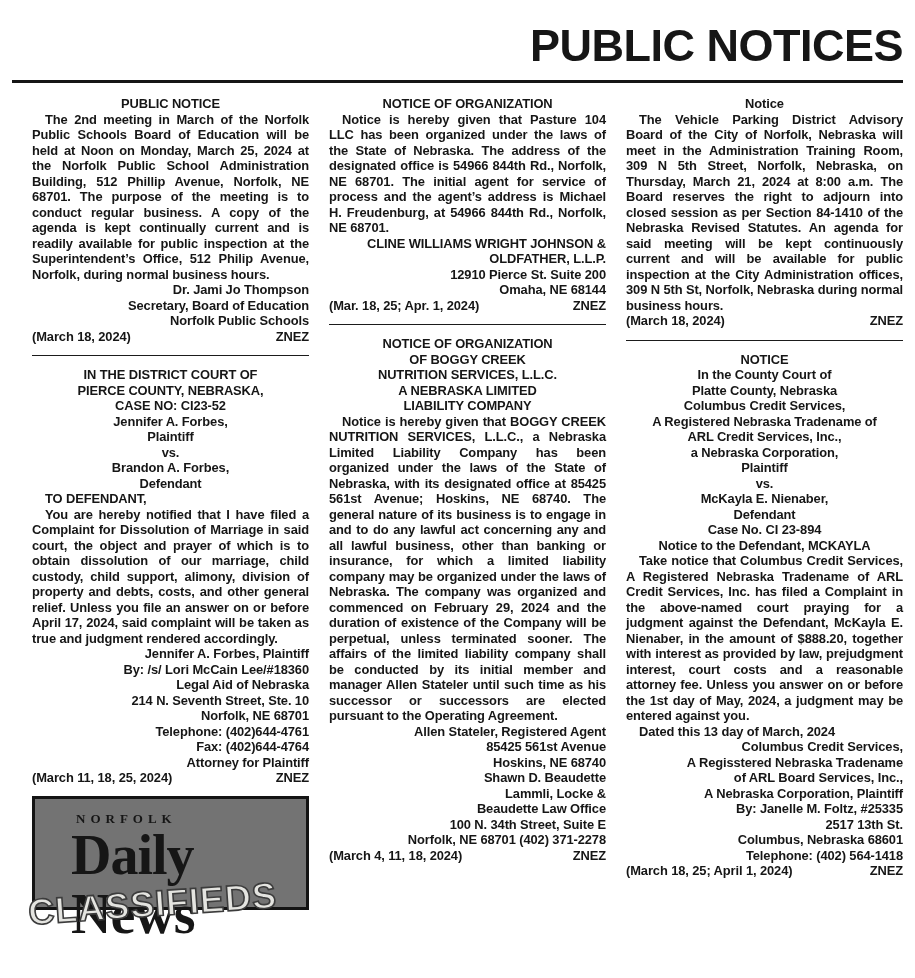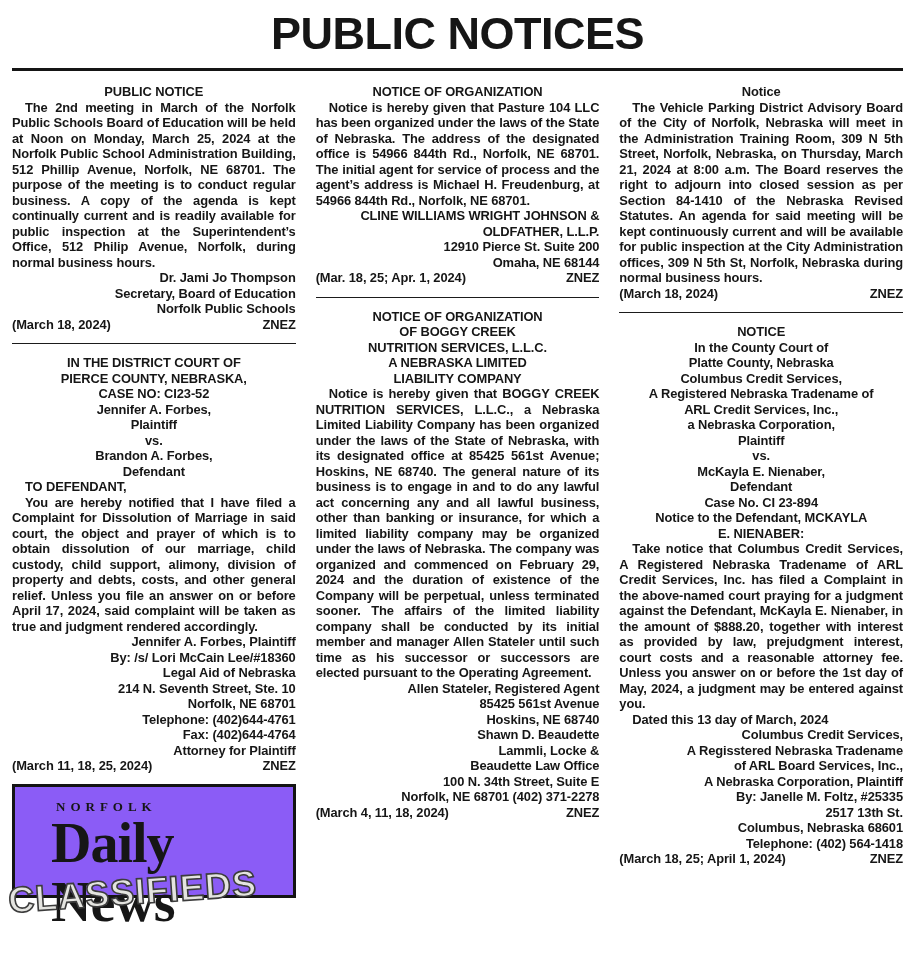--- a/index.html
+++ b/index.html
@@ -4,47 +4,47 @@
 <style>
   * { margin:0; padding:0; box-sizing:border-box; }
   html,body { background:#ffffff; }
   body {
     width:915px; height:978px; overflow:hidden;
     font-family:"Liberation Sans", sans-serif;
     color:#161616;
   }
   .page { padding:4px 12px 0 12px; }
   .page-title {
-    text-align:center;
+    text-align:right;
     font-size:45px; font-weight:bold; letter-spacing:-0.5px;
-    margin:4px 0 8px 0;
+    margin:16px 0 8px 0;
   }
   .header-rule { border:0; border-top:3.5px solid #151515; }
-  .columns { display:flex; gap:20px; margin-top:13px; }
+  .columns { display:flex; gap:20px; margin-top:13px;margin-left:20px; }
   .column {
     flex:1 1 0; min-width:0;
     font-size:12.9px; font-weight:bold; line-height:15.5px;
     letter-spacing:-0.1px;
   }
   .notice { width:100%; }
   .heading-line { text-align:center; }
   p.body { text-align:justify; text-indent:13px; margin:0; }
   .right-block .sig-line { text-align:right; }
   .left-block  .sig-line { text-align:right; }
   .footer { display:flex; justify-content:space-between; }
   .notice-sep { border-top:1.6px solid #1b1b1b; margin:11px 0; }
 
   
   .logo-box {
     position:relative;
     border:3px solid #141414;
     margin-top:10px;
     height:114px;
     padding:12px 8px 0 36px;
-    background:#8b5cf6;
+    background:#737373;
   }
   .logo-norfolk {
     font-family:"Liberation Serif", serif;
     font-weight:bold; font-size:13px; letter-spacing:5px;
     margin-left:5px;
   }
   .logo-daily {
     font-family:"Liberation Serif", serif;
     font-weight:bold; font-size:56px; line-height:1.05; letter-spacing:-1px;
   }
@@ -181,21 +181,20 @@
             <div class="heading-line">Columbus Credit Services,</div>
             <div class="heading-line">A Registered Nebraska Tradename of</div>
             <div class="heading-line">ARL Credit Services, Inc.,</div>
             <div class="heading-line">a Nebraska Corporation,</div>
             <div class="heading-line">Plaintiff</div>
             <div class="heading-line">vs.</div>
             <div class="heading-line">McKayla E. Nienaber,</div>
             <div class="heading-line">Defendant</div>
             <div class="heading-line">Case No. CI 23-894</div>
             <div class="heading-line">Notice to the Defendant, MCKAYLA</div>
-            <div class="heading-line">E. NIENABER:</div>
           </div>
           <p class="body">Take notice that Columbus Credit Services, A Registered Nebraska Tradename of ARL Credit Services, Inc. has filed a Complaint in the above-named court praying for a judgment against the Defendant, McKayla E. Nienaber, in the amount of $888.20, together with interest as provided by law, prejudgment interest, court costs and a reasonable attorney fee. Unless you answer on or before the 1st day of May, 2024, a judgment may be entered against you.</p>
           <p class="body">Dated this 13 day of March, 2024</p>
           <div class="right-block">
             <div class="sig-line">Columbus Credit Services,</div>
             <div class="sig-line">A Regisstered Nebraska Tradename</div>
             <div class="sig-line">of ARL Board Services, Inc.,</div>
             <div class="sig-line">A Nebraska Corporation, Plaintiff</div>
             <div class="sig-line">By: Janelle M. Foltz, #25335</div>
             <div class="sig-line">2517 13th St.</div>

